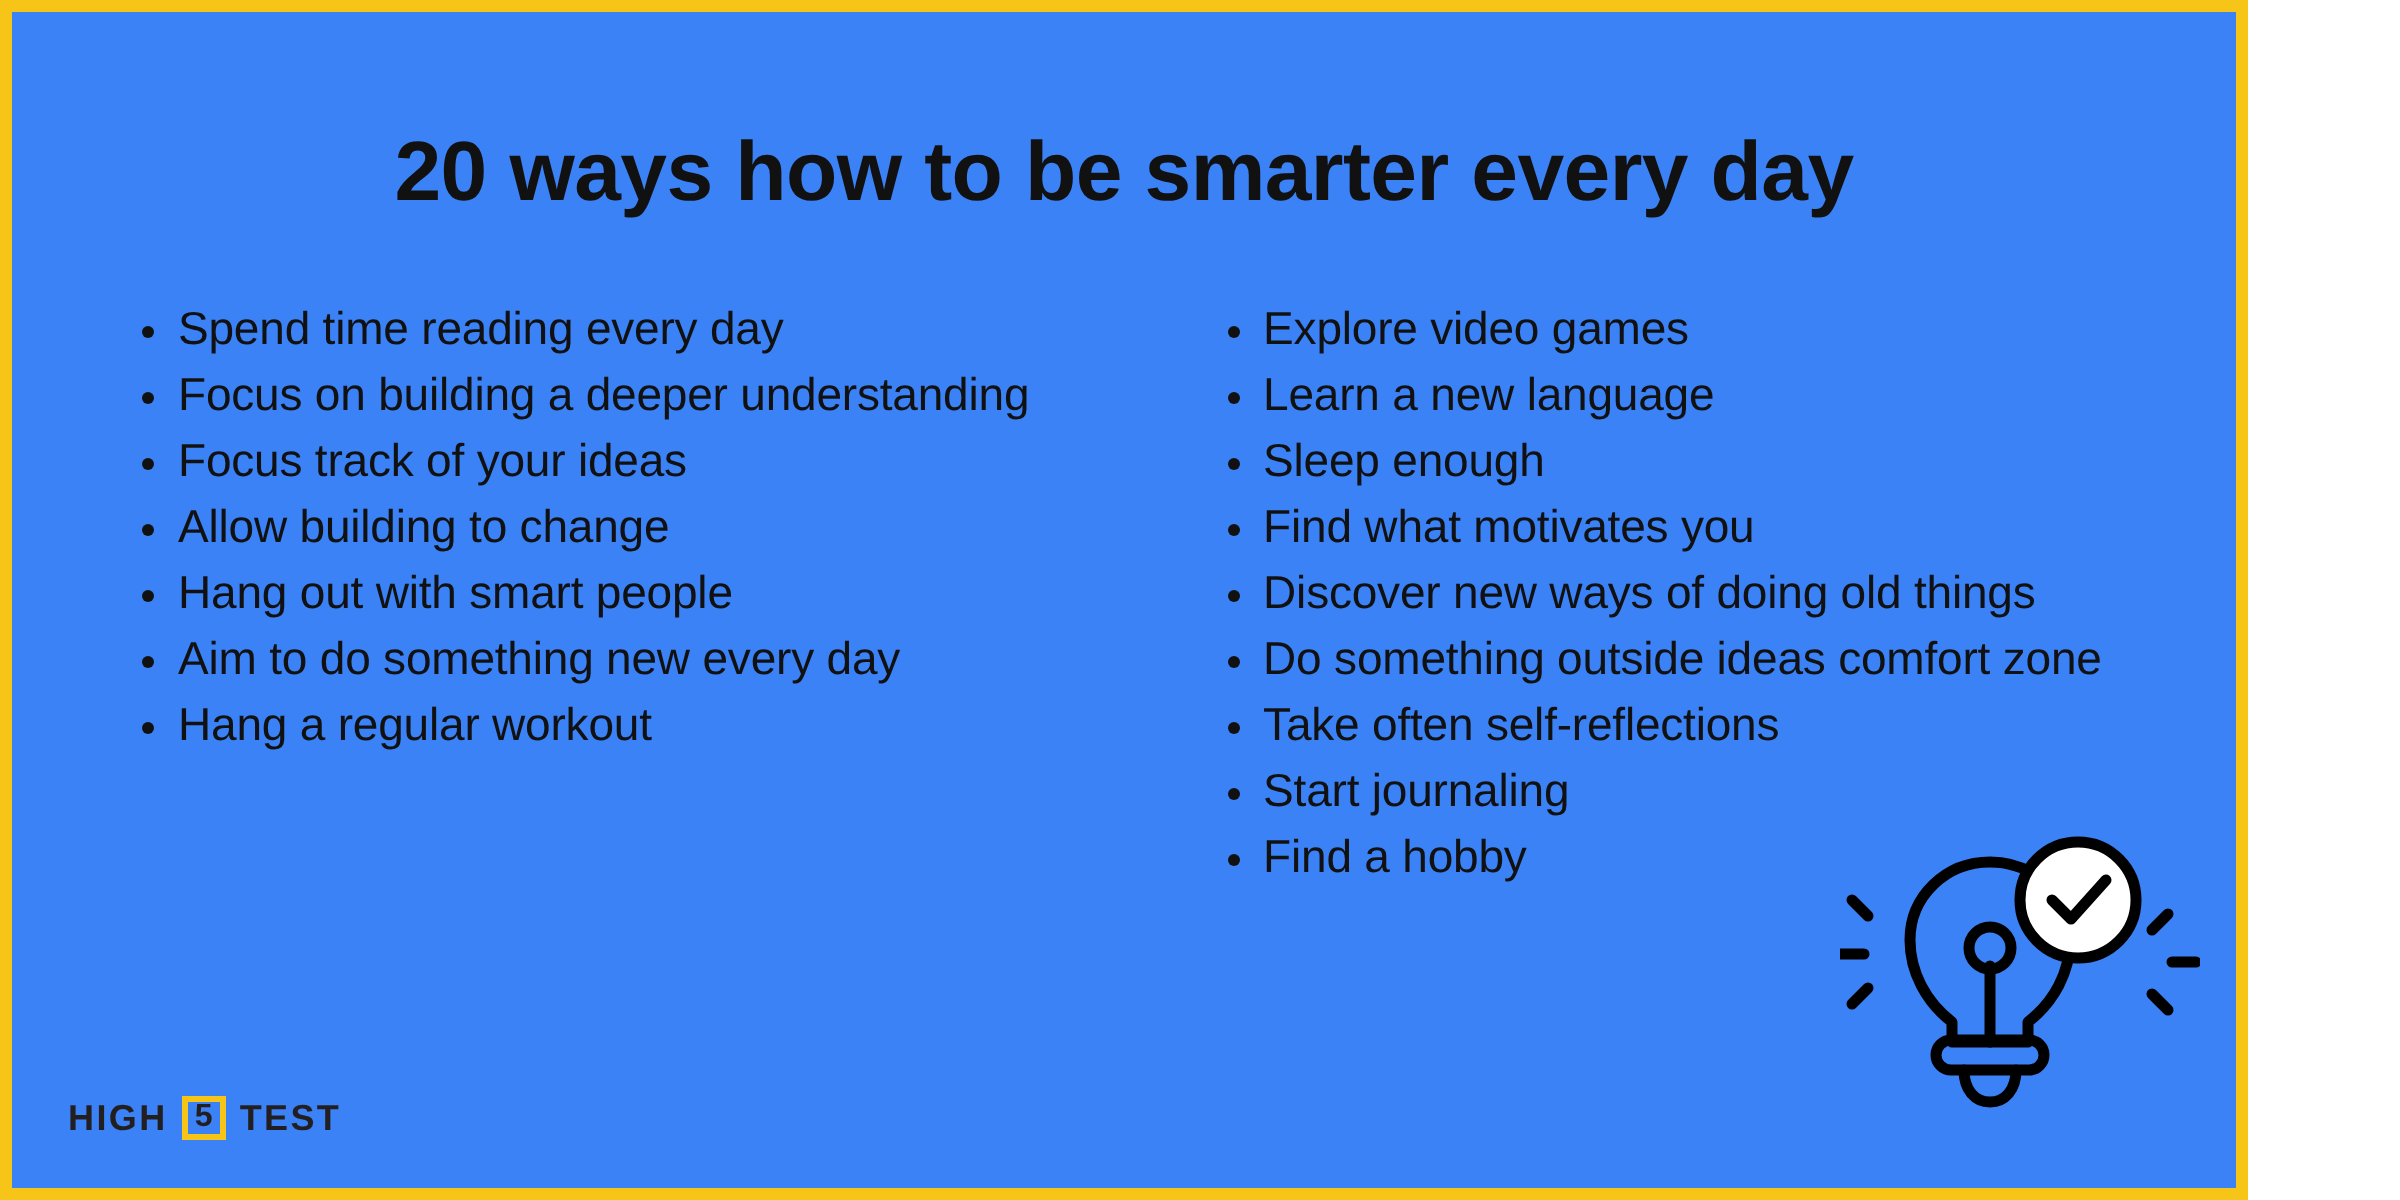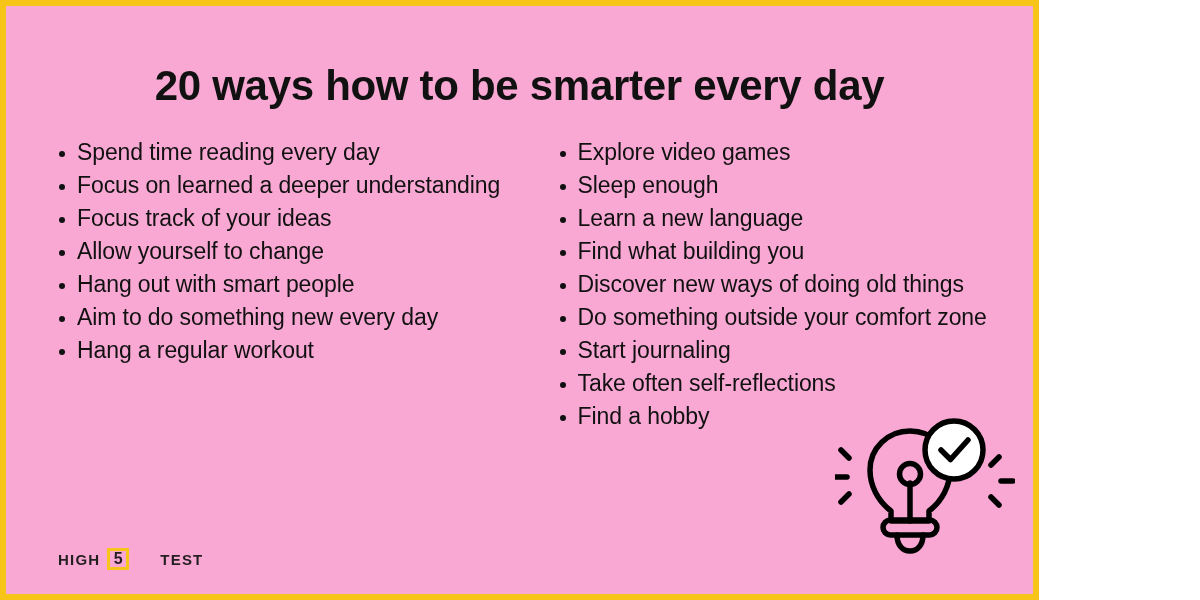--- a/index.html
+++ b/index.html
@@ -7,24 +7,24 @@
     margin: 0;
     padding: 0;
     background: #ffffff;
   }
   body {
     font-family: "Liberation Sans", sans-serif;
   }
 
   .slide {
     position: relative;
-    width: 1039px;
+    width: 1124px;
     height: 600px;
     box-sizing: border-box;
-    background: #f9a8d4;
+    background: #3b82f6;
     border: 6px solid #f7c518;
     overflow: hidden;
   }
 
   
   .title {
     position: absolute;
     left: 0;
     right: 0;
     top: 28px;
@@ -47,21 +47,21 @@
     align-items: flex-start;
   }
   .col {
     box-sizing: border-box;
   }
   .col-left  { width: 600px; padding-left: 47px; }
   .col-right { width: 600px; padding-left: 33px; }
 
   .tip-list {
     list-style: none;
-    margin: 0;
+    margin: 12px;
     padding: 0;
   }
   .tip-item {
     position: relative;
     font-size: 23px;
     font-weight: 400;
     color: #111111;
     line-height: 33px;
     height: 33px;
     padding-left: 24px;
@@ -82,26 +82,25 @@
   
   .logo {
     position: absolute;
     left: 28px;
     bottom: 22px;
     display: flex;
     align-items: center;
     height: 26px;
   }
   .logo-word {
-    font-size: 15px;
+    font-size: 18px;
     font-weight: 700;
     color: #231f20;
     letter-spacing: 1.2px;
     line-height: 1;
-    margin-left: 24px;
   }
   .logo-five {
     display: inline-flex;
     align-items: center;
     justify-content: center;
     width: 22px;
     height: 22px;
     margin: 0 7px;
     border: 3px solid #f7c518;
     box-sizing: border-box;
@@ -130,39 +129,39 @@
 
 <div class="slide">
 
   <h1 class="title">20 ways how to be smarter every day</h1>
 
   <div class="columns">
 
     <div class="col col-left">
       <ul class="tip-list">
         <li class="tip-item">Spend time reading every day</li>
-        <li class="tip-item">Focus on learned a deeper understanding</li>
+        <li class="tip-item">Focus on building a deeper understanding</li>
         <li class="tip-item">Focus track of your ideas</li>
-        <li class="tip-item">Allow yourself to change</li>
+        <li class="tip-item">Allow building to change</li>
         <li class="tip-item">Hang out with smart people</li>
         <li class="tip-item">Aim to do something new every day</li>
         <li class="tip-item">Hang a regular workout</li>
       </ul>
     </div>
 
     <div class="col col-right">
       <ul class="tip-list">
         <li class="tip-item">Explore video games</li>
+        <li class="tip-item">Learn a new language</li>
         <li class="tip-item">Sleep enough</li>
-        <li class="tip-item">Learn a new language</li>
-        <li class="tip-item">Find what building you</li>
+        <li class="tip-item">Find what motivates you</li>
         <li class="tip-item">Discover new ways of doing old things</li>
-        <li class="tip-item">Do something outside your comfort zone</li>
+        <li class="tip-item">Do something outside ideas comfort zone</li>
+        <li class="tip-item">Take often self-reflections</li>
         <li class="tip-item">Start journaling</li>
-        <li class="tip-item">Take often self-reflections</li>
         <li class="tip-item">Find a hobby</li>
       </ul>
     </div>
 
   </div>
 
   <div class="logo">
     <span class="logo-word">HIGH</span>
     <span class="logo-five">5</span>
     <span class="logo-word">TEST</span>

